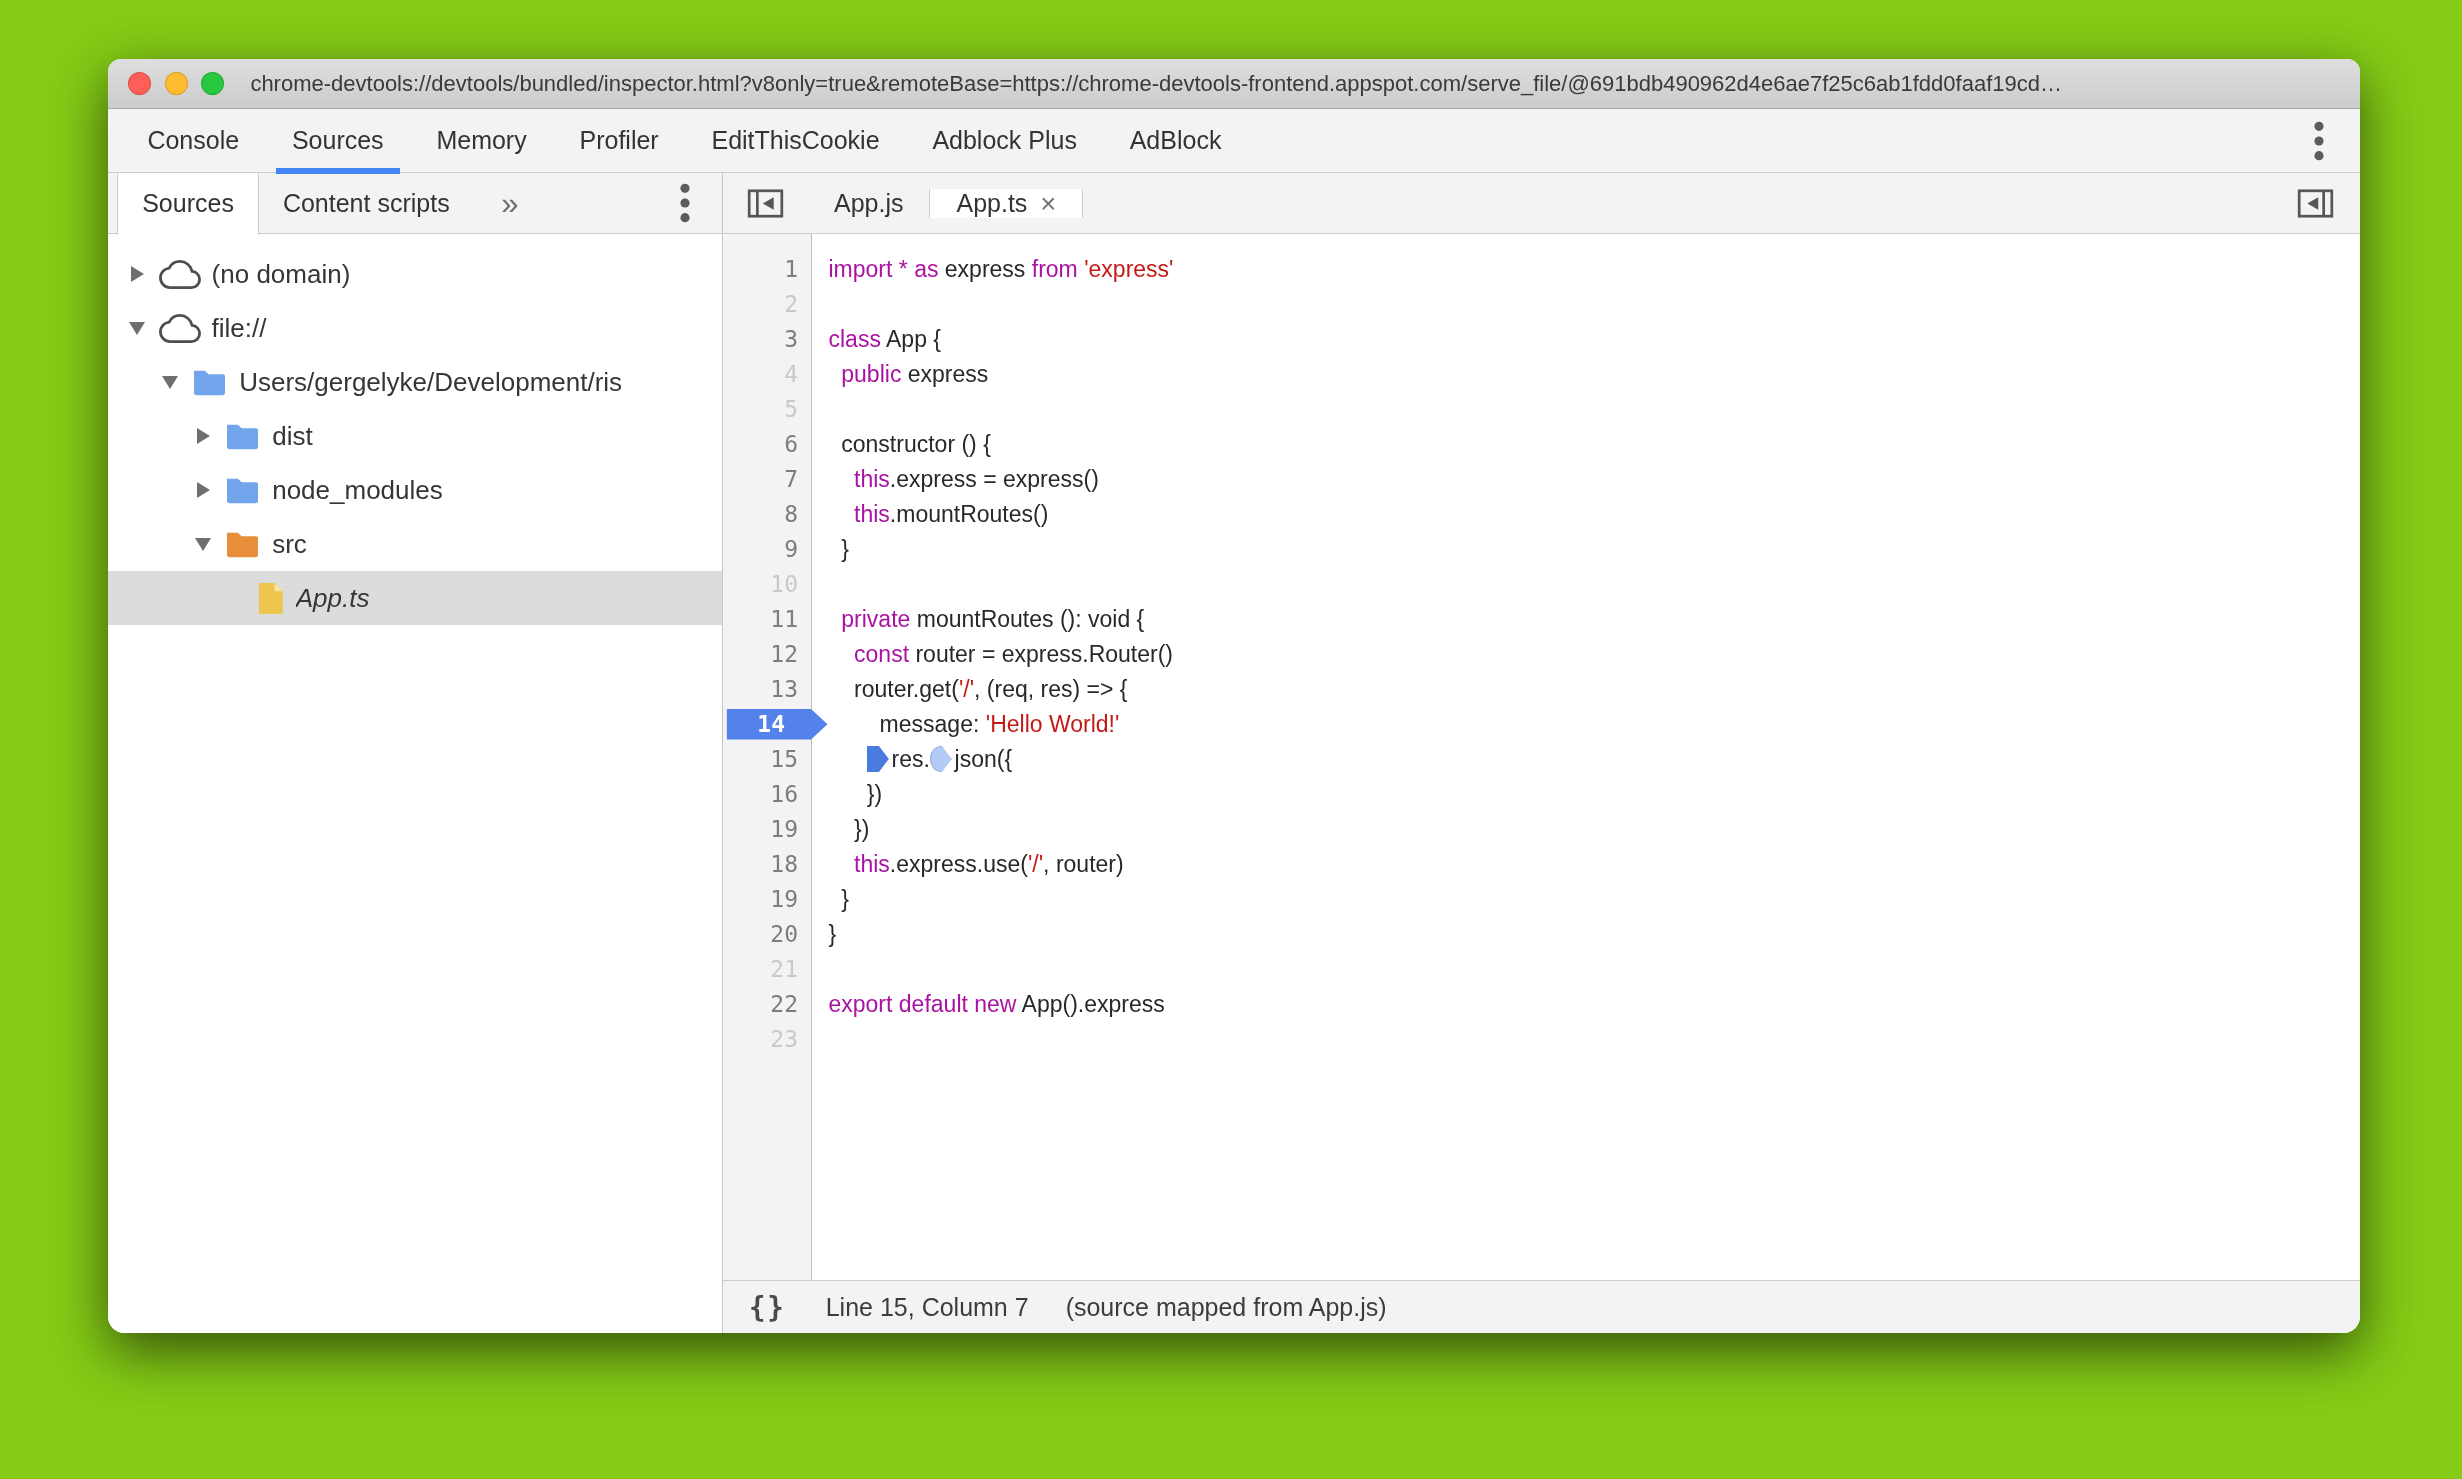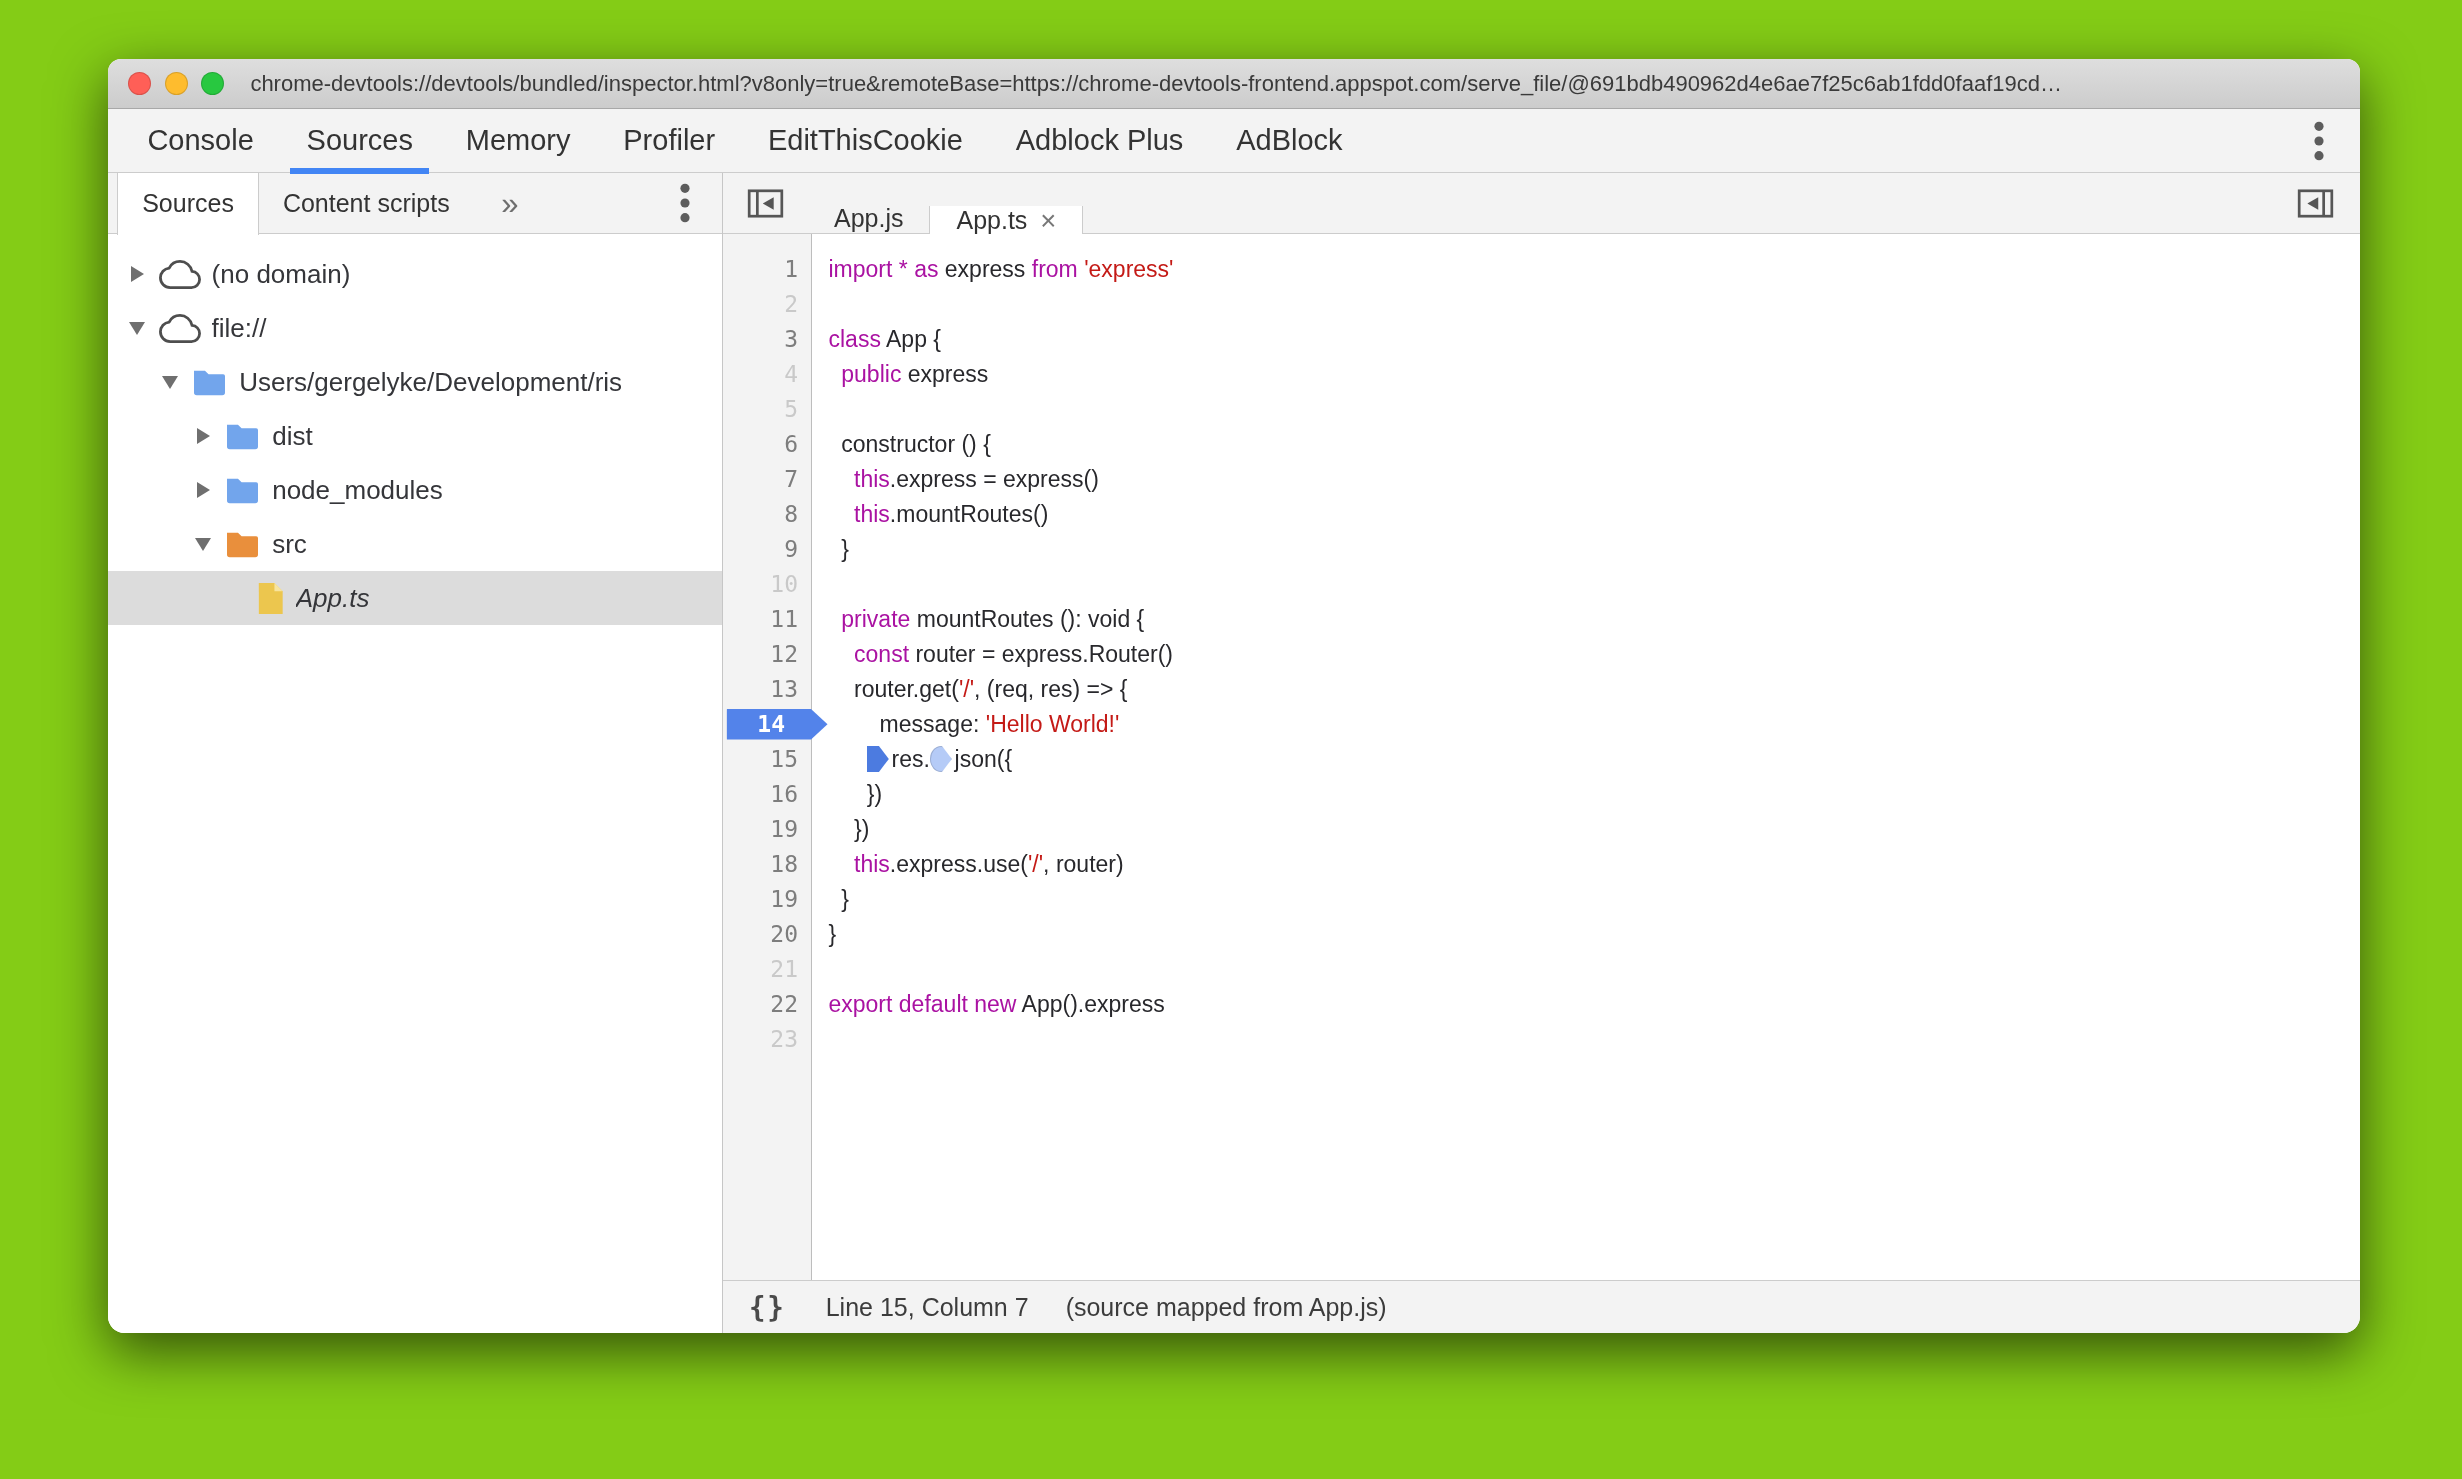--- a/index.html
+++ b/index.html
@@ -10,21 +10,21 @@
           background:#fff;box-shadow:0 18.3px 55px rgba(0,0,0,.6);}
   
   .titlebar{flex:0 0 49px;background:linear-gradient(#dedede,#cccccc);border-bottom:0.9px solid #a8a8a8;
             display:flex;align-items:center;}
   .lights{display:flex;gap:13.7px;margin-left:20px;flex:0 0 auto;}
   .light{width:23px;height:23px;border-radius:50%;border:0.9px solid rgba(0,0,0,.14);box-sizing:border-box;}
   .url{margin-left:26px;font-size:22px;color:#3a3a3a;white-space:nowrap;overflow:hidden;flex:1;padding-right:27.5px;}
   
   .maintabs{flex:0 0 63px;background:#f3f3f3;border-bottom:1.8px solid #ccc;display:flex;align-items:stretch;padding-left:13px;}
   .maintabs-slot{display:flex;align-items:stretch;}
-  .maintab{display:flex;align-items:center;padding:0 20px;margin:0 6.4px;font-size:29px;color:#333;position:relative;cursor:default;}
+  .maintab{display:flex;align-items:center;padding:0 20px;margin:0 6.4px;font-size:25px;color:#333;position:relative;cursor:default;}
   .maintab.active::after{content:"";position:absolute;left:3.7px;right:3.7px;bottom:-1.8px;height:5.5px;background:#4285f4;}
   .spacer{flex:1;}
   .kebab{display:flex;align-items:center;margin-right:35px;}
   
   .contentrow{flex:1;display:flex;min-height:0;}
   .sidebar{flex:0 0 614px;border-right:1.8px solid #c6c6c6;display:flex;flex-direction:column;background:#fff;min-width:0;}
   .paneltabs{flex:0 0 60px;background:#f3f3f3;border-bottom:1.8px solid #ccc;display:flex;align-items:stretch;}
   .paneltab{display:flex;align-items:center;padding:0 24px;font-size:25px;color:#333;}
   .paneltab.active{background:#fff;border-left:1.8px solid #ccc;border-right:1.8px solid #ccc;margin-bottom:-1.8px;}
   .paneltab.first{margin-left:9.2px;}
@@ -218,21 +218,21 @@
 
       <div class="editor">
         <div class="edtabs">
           <div class="toggle-icon">
             <svg width="37" height="29" viewBox="0 0 40 32">
                 <rect x="2" y="2" width="36" height="28" fill="none" stroke="#565656" stroke-width="3"></rect>
                 <line x1="11" y1="2" x2="11" y2="30" stroke="#565656" stroke-width="3"></line>
                 <polygon points="29,9 29,23 17,16" fill="#565656"></polygon>
               </svg>
           </div>
-          <div id="editor-tabs-slot" style="display:flex;align-items:flex-end;">
+          <div id="editor-tabs-slot" style="display:flex;align-items:center;">
               <div class="edtab">
                 <span>App.js</span>
               </div>
               <div class="edtab active">
                 <span>App.ts</span>
                 <span class="closex">×</span>
               </div>
             </div>
           <div class="toggle-icon right">
             <svg width="37" height="29" viewBox="0 0 40 32">

